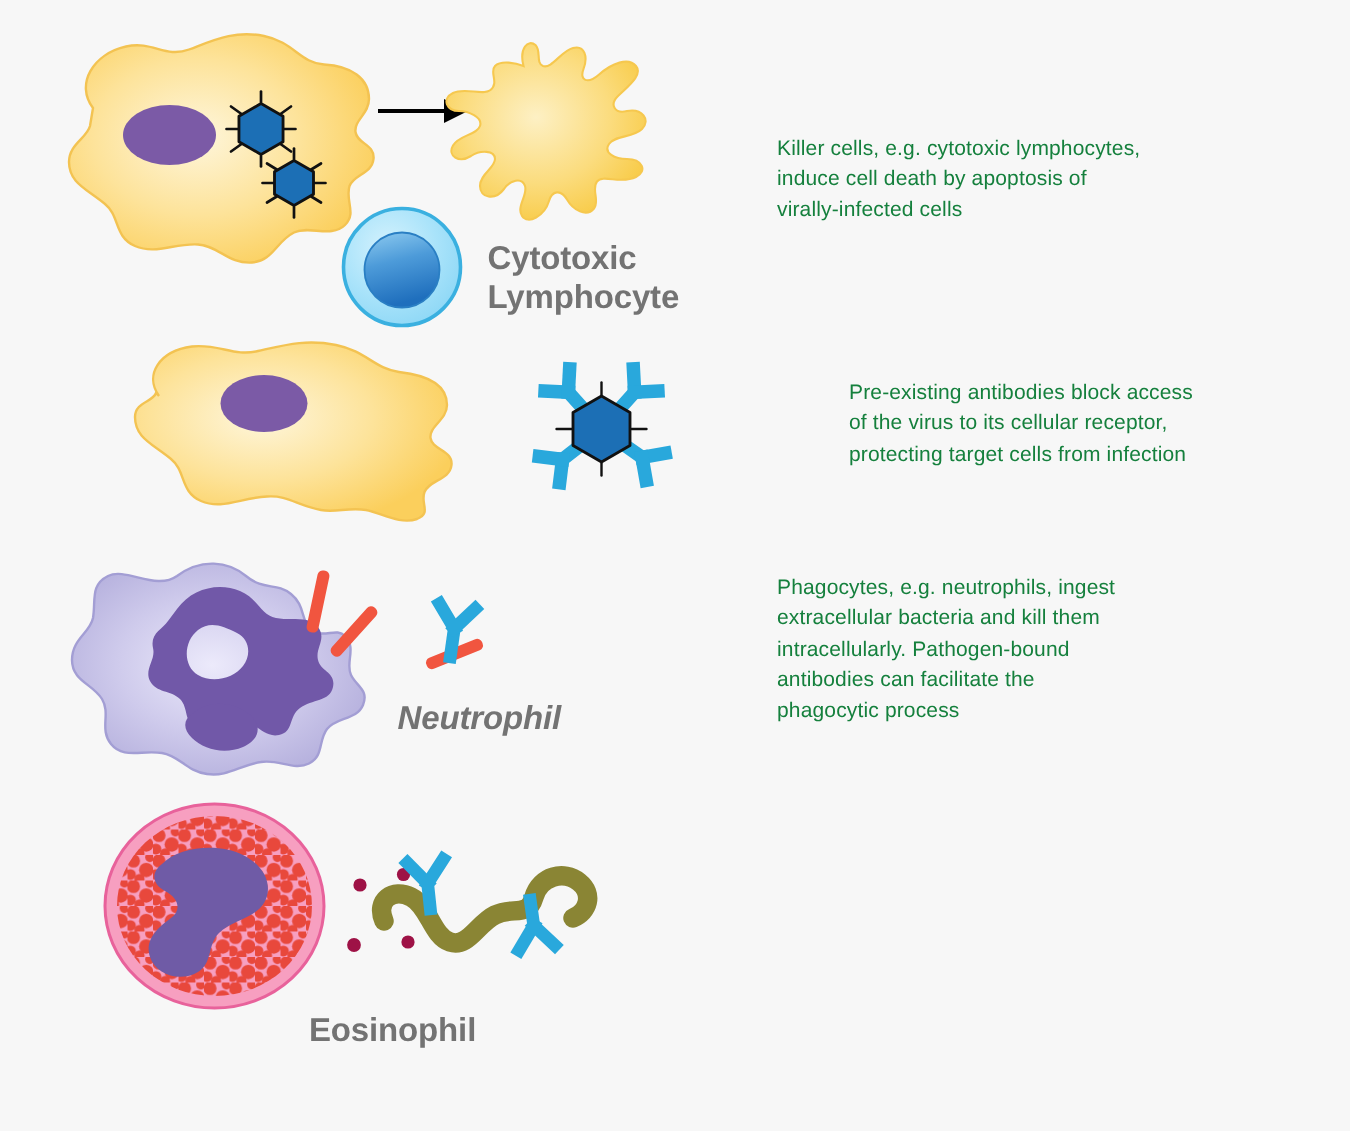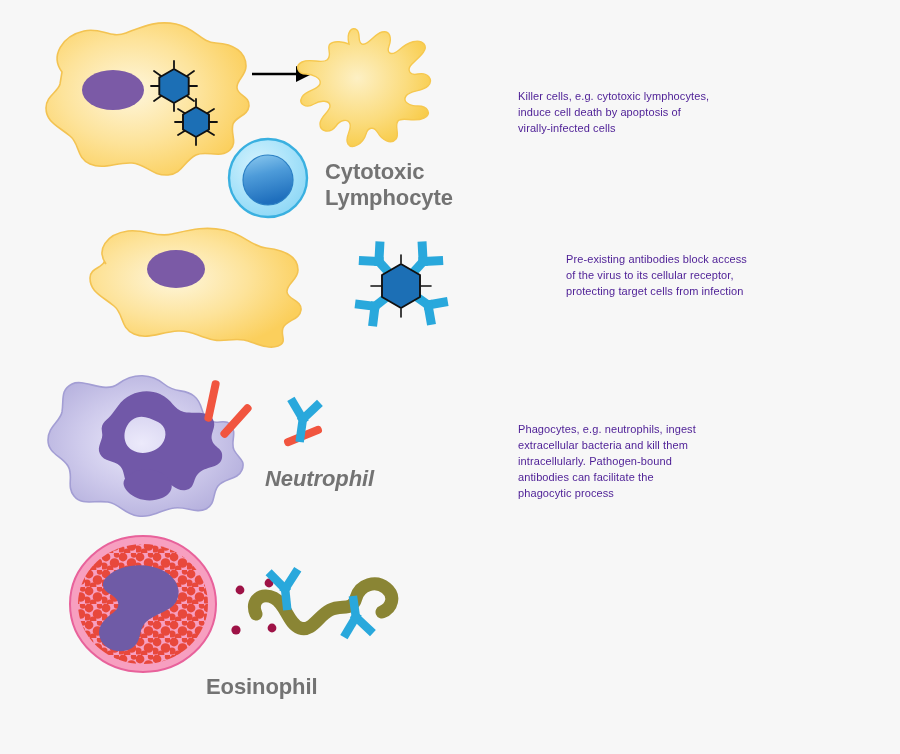--- a/index.html
+++ b/index.html
@@ -29,22 +29,22 @@
   .art-layer {
     position: absolute;
     left: 0;
     top: 0;
     width: 500px;
   }
   .desc {
     position: absolute;
     left: 518px;
     width: 340px;
-    color: #4c1d95;
-    font-size: 11px;
+    color: #15803d;
+    font-size: 14px;
     line-height: 1.46;
     letter-spacing: 0.1px;
     font-family: "Liberation Sans", sans-serif;
     white-space: pre-line;
   }
   .cell-label {
     position: absolute;
     font-weight: bold;
     color: #737373;
     font-size: 22px;
@@ -265,21 +265,21 @@
             <line x1="0" y1="20" x2="0" y2="0"></line>
             <line x1="0" y1="1" x2="-12" y2="-14"></line>
             <line x1="0" y1="1" x2="12" y2="-14"></line>
           </g>
         </g>
       </svg>
     </div>
 
     <div class="cell-label" style="left:265px; top:100px;font-style:italic;">Neutrophil</div>
 
-    <div class="desc" style="top:15px;margin-top:40px;">Phagocytes, e.g. neutrophils, ingest
+    <div class="desc" style="top:15px;">Phagocytes, e.g. neutrophils, ingest
 extracellular bacteria and kill them
 intracellularly. Pathogen-bound
 antibodies can facilitate the
 phagocytic process</div>
   </div>
 
   <div class="row" style="top:536px;height:160px;">
     <div class="art-layer">
       <svg width="500" height="160" viewBox="0 0 500 160">
         <defs>

